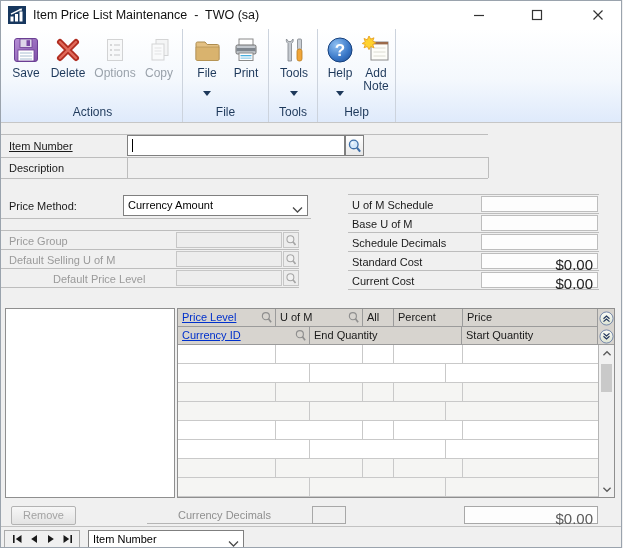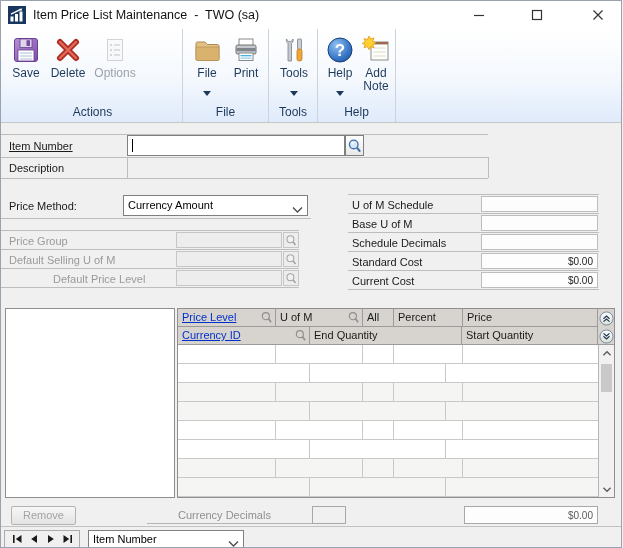--- a/index.html
+++ b/index.html
@@ -35,21 +35,21 @@
   .vline { position:absolute; width:0; border-left:1px solid #bdbdbd; }
   .field { position:absolute; background:#fff; border:1px solid #7f7f7f; font-size:11px; }
   .field.ro { background:#fdfdfd; border:1px solid #bdbdbd; }
   .field.dis { background:#ededed; border:1px solid #c6c6c6; }
   .caret { position:absolute; left:4px; top:3px; width:1px; height:13px; background:#000; }
   .lookup-btn { position:absolute; background:linear-gradient(#ffffff,#e8e8e8); border:1px solid #7f7f7f; display:flex; align-items:center; justify-content:center; }
   .lookup-btn.dis { background:#ededed; border:1px solid #c6c6c6; }
   .combo { position:absolute; background:#fff; border:1px solid #7f7f7f; font-size:11px; }
   .combo .cval { position:absolute; left:4px; top:3px; }
   .combo .cchev { position:absolute; right:4px; top:7px; }
-  .moneyval { position:absolute; right:4px; top:2px; font-size:10px; color:#222; }
+  .moneyval { position:absolute; right:4px; top:2px; font-size:15px; color:#222; }
 
   
   .listbox { position:absolute; left:4px; top:307px; width:170px; height:190px; background:#fff; border:1px solid #8f8f8f; }
   .grid { position:absolute; left:176px; top:307px; width:438px; height:190px; border:1px solid #8f8f8f; background:#fff; }
   .ghead { position:absolute; left:0; width:420px; height:18px; background:#d7d4cf; display:flex; }
   .ghead .hcell { position:relative; height:18px; border-right:1px solid #9b9b9b; border-bottom:1px solid #9b9b9b; font-size:11px; line-height:17px; padding-left:4px; color:#1a1a1a; overflow:hidden; }
   .hlink { color:#0030cc; text-decoration:underline; }
   .hmag { position:absolute; right:2px; top:2px; }
   .hbtncol { position:absolute; left:420px; top:0; width:16px; height:36px; background:#d7d4cf; border-bottom:1px solid #9b9b9b; }
   .roundbtn { position:absolute; left:0; width:16px; height:18px; display:flex; align-items:center; justify-content:center; }
@@ -144,20 +144,32 @@
             <circle cx="11" cy="10" r="1.1" fill="#9f9f9f"></circle>
               <circle cx="11" cy="15" r="1.1" fill="#9f9f9f"></circle>
               <circle cx="11" cy="20" r="1.1" fill="#9f9f9f"></circle>
             <line x1="14" y1="10" x2="20" y2="10" stroke="#9f9f9f" stroke-width="1.2"></line>
             <line x1="14" y1="15" x2="20" y2="15" stroke="#9f9f9f" stroke-width="1.2"></line>
             <line x1="14" y1="20" x2="20" y2="20" stroke="#9f9f9f" stroke-width="1.2"></line>
           </svg>
         </div>
         <div class="rlabel">Options</div>
       </div>
+      <div class="rbtn disabled" style="left:136px; width:40px;">
+        <div class="rico">
+          <svg width="30" height="30" viewBox="0 0 30 30">
+            <rect x="12" y="4.5" width="12" height="16" fill="#ececec" stroke="#ababab"></rect>
+            <rect x="8" y="9" width="12" height="16" fill="#f8f8f8" stroke="#ababab"></rect>
+            <line x1="10.5" y1="13" x2="17.5" y2="13" stroke="#c9c9c9"></line>
+            <line x1="10.5" y1="16" x2="17.5" y2="16" stroke="#c9c9c9"></line>
+            <line x1="10.5" y1="19" x2="17.5" y2="19" stroke="#c9c9c9"></line>
+          </svg>
+        </div>
+        <div class="rlabel">Copy</div>
+      </div>
       <div class="rgroup-label">Actions</div>
     </div>
 
     <div class="rgroup" style="left:182px; width:86px;">
       <div class="rbtn" style="left:6px; width:36px;">
         <div class="rico">
           <svg width="30" height="30" viewBox="0 0 30 30">
             <path d="M4 8.5 C4 7.7 4.6 7 5.5 7 H13 l2.2 2.5 H25.5 C26.3 9.5 27 10.2 27 11 V24 c0 .8 -.7 1.5 -1.5 1.5 H5.5 C4.7 25.5 4 24.8 4 24 Z" fill="#e3c083" stroke="#ad8c4f"></path>
             <path d="M4 12 H27 V24 c0 .8 -.7 1.5 -1.5 1.5 H5.5 C4.7 25.5 4 24.8 4 24 Z" fill="#d9b36e" stroke="#ad8c4f" stroke-width=".6"></path>
           </svg>

